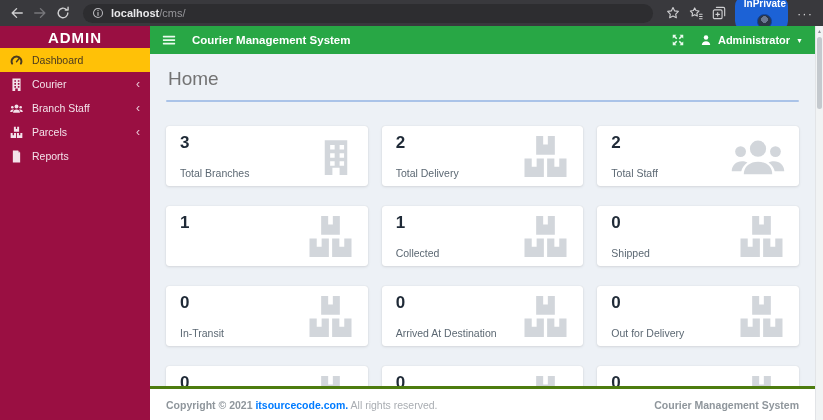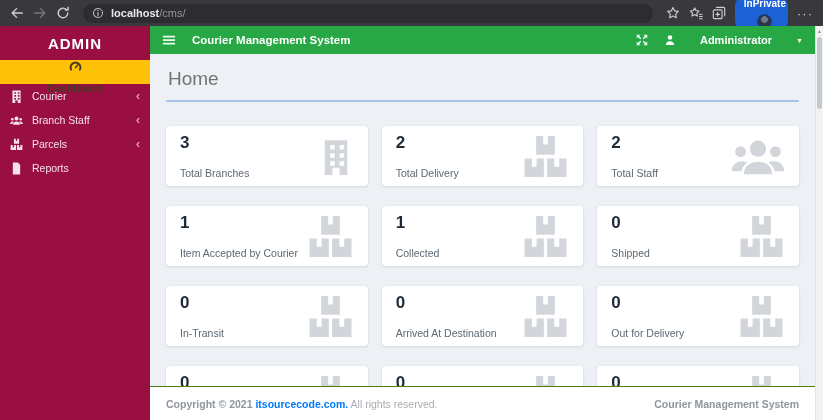--- a/index.html
+++ b/index.html
@@ -17,54 +17,54 @@
   .inprivate { display: flex; align-items: center; gap: 5px; background: #1c62d6; border-radius: 10px; padding: 2px 2px 2px 9px; cursor: pointer; flex-direction: column; }
   .inprivate .lbl { color: #fff; font-size: 10px; font-weight: bold; }
   .avatar { width: 15px; height: 15px; border-radius: 50%; background: radial-gradient(circle at 50% 35%, #6b7890 0 30%, #2c3646 31% 100%); border: 1px solid #0d3f96; }
   .dots { color: #cfcfd1; font-size: 13px; letter-spacing: 1px; cursor: pointer; line-height: 1; }
 
   
   .app { display: flex; height: 394px; }
 
   
   .sidebar { width: 150px; background: #9a0f42; color: #f3e2ea; flex: 0 0 auto; }
-  .brand { height: 34px; display: flex; align-items: center; justify-content: center; color: #fff; font-size: 15px; font-weight: bold; letter-spacing: 1px; }
+  .brand { height: 22px; display: flex; align-items: center; justify-content: center; color: #fff; font-size: 15px; font-weight: bold; letter-spacing: 1px; }
   .nav-item { height: 24px; display: flex; align-items: center; padding: 0 10px; gap: 9px; font-size: 10.5px; cursor: pointer; }
   .nav-item svg { width: 13px; height: 13px; flex: 0 0 auto; }
-  .nav-item.active { background: #ffc107; color: #4a3a20; font-weight: bold; flex-direction: column; }
+  .nav-item.active { background: #ffc107; color: #4a3a20; font-weight: normal; }
   .chev { margin-left: auto; font-size: 12px; color: #e9c9d6; line-height: 1; }
 
   
   .main { flex: 1; position: relative; background: #edf1f6; overflow: hidden; }
   .topbar { height: 28px; background: #28a745; display: flex; align-items: center; padding: 0 12px; color: #fff; }
   .topbar .burger { width: 14px; height: 14px; color: #eafbee; cursor: pointer; }
   .topbar .title { font-size: 11.5px; font-weight: bold; margin-left: 16px; }
   .topbar .right { margin-left: auto; display: flex; align-items: center; gap: 16px; }
   .topbar .expand { width: 12px; height: 12px; color: #eafbee; cursor: pointer; }
-  .userbox { display: flex; align-items: center; gap: 24px; cursor: pointer; }
+  .userbox { display: flex; align-items: center; gap: 6px; cursor: pointer; }
   .userbox svg { width: 12px; height: 12px; }
   .userbox .uname { font-size: 11px; font-weight: bold; }
   .userbox .caret { font-size: 7px; line-height: 1; }
 
   
   .page { padding: 12px 16px 0; }
   .page h1 { font-size: 19px; font-weight: 400; color: #737373; margin: 2px 0 10px 2px; }
   .divider { height: 2px; background: #aac3e8; border-radius: 1px; margin-bottom: 24px; }
   .grid { display: grid; grid-template-columns: repeat(3, 1fr); grid-auto-rows: 60px; column-gap: 14px; row-gap: 20px; }
   .card { background: #fff; border-radius: 3px; box-shadow: 0 0 1px rgba(0,0,0,.15), 0 1px 3px rgba(0,0,0,.10); padding: 8px 14px 7px; display: flex; justify-content: space-between; }
   .card .info { display: flex; flex-direction: column; justify-content: space-between; }
   .card .val { font-size: 17px; font-weight: bold; color: #1f2a37; line-height: 1.1; }
   .card .lab { font-size: 10.5px; color: #5c6873; text-align: right; }
   .card .cicon { color: #d2d6db; align-self: center; }
   .cicon.boxes { width: 47px; height: 42px; }
   .cicon.building { width: 36px; height: 46px; }
   .cicon.users { width: 54px; height: 40px; }
 
   
-  .footer { position: absolute; left: 0; right: 0; bottom: 0; height: 34px; background: #fff; border-top: 1px solid #4d7c0f; display: flex; align-items: center; justify-content: space-between; padding: 0 16px; font-size: 10.5px; z-index: 5; }
+  .footer { position: absolute; left: 0; right: 0; bottom: 0; height: 34px; background: #fff; border-top: 3px solid #4d7c0f; display: flex; align-items: center; justify-content: space-between; padding: 0 16px; font-size: 10.5px; z-index: 5; }
   .footer .copy { color: #a9adb2; }
   .footer .copy b { color: #8f969c; }
   .footer .copy a { color: #007bff; font-weight: bold; text-decoration: none; cursor: pointer; }
   .footer .fbrand { color: #8f969c; font-weight: bold; }
 
   
   .vscroll { width: 8px; background: #f1f3f4; border-left: 1px solid #e2e4e7; position: relative; flex: 0 0 auto; cursor: pointer; }
   .vscroll .arrow { position: absolute; top: 2px; left: 0; width: 100%; text-align: center; font-size: 5px; color: #8a9095; }
   .vscroll .thumb { position: absolute; top: 11px; left: 1px; width: 5px; height: 72px; border-radius: 3px; background: #c4c9ce; }
 </style>
@@ -260,21 +260,20 @@
               <div class="lab">Total Staff</div>
             </div>
           <svg class="cicon users">
               <use href="#sym-users"></use>
             </svg>
         </div>
 
         <div class="card">
           <div class="info">
               <div class="val">1</div>
-              <div class="lab">Item Accepted by Courier</div>
             </div>
           <svg class="cicon boxes">
               <use href="#sym-boxes"></use>
             </svg>
         </div>
         <div class="card">
           <div class="info">
               <div class="val">1</div>
               <div class="lab">Collected</div>
             </div>

